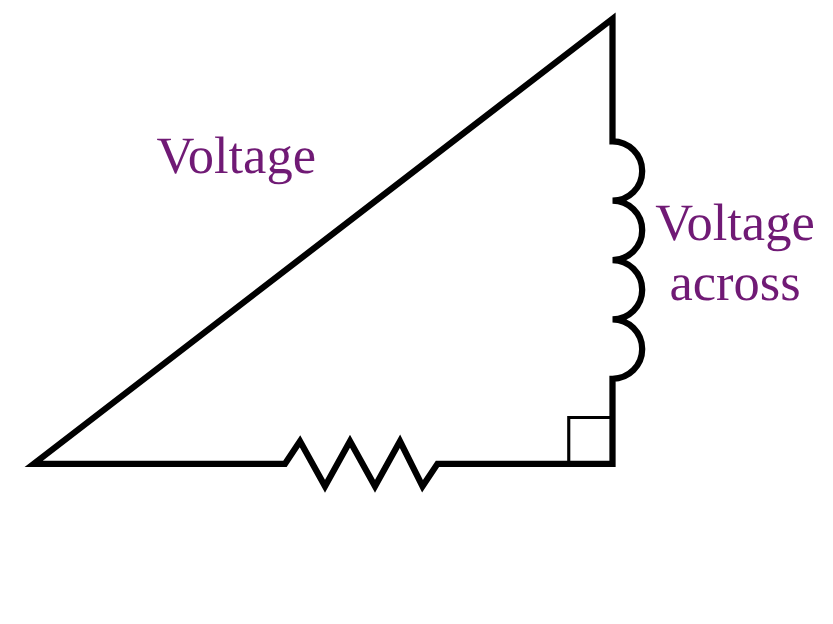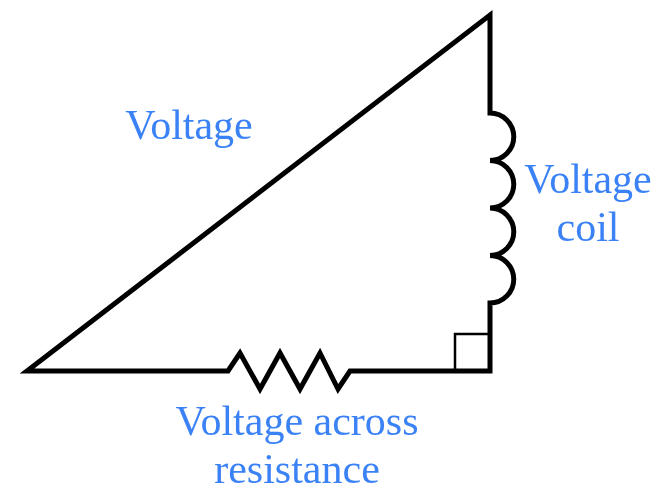--- a/index.html
+++ b/index.html
@@ -24,21 +24,21 @@
     position: absolute;
     left: 0;
     top: 0;
   }
   .label {
     position: absolute;
     font-size: 42px;
     text-align: center;
     transform: translateX(-50%);
     white-space: nowrap;
-    color: #3b82f6;
+    color: #701a75;
   }
   .label-applied {
     left: 189px;
     top: 100px;
     line-height: 50px;
   }
   .label-coil {
     left: 588px;
     top: 155px;
     line-height: 48px;
@@ -69,21 +69,17 @@
              Z" fill="none" stroke="#000000" stroke-width="5" stroke-linejoin="miter" stroke-miterlimit="6"></path>
     <path d="M 455 371 L 455 334 L 490 334" fill="none" stroke="#000000" stroke-width="2.5" stroke-linejoin="miter"></path>
   </svg>
 
   <div class="label label-applied">
     <div>Voltage</div>
   </div>
 
   <div class="label label-coil">
     <div>Voltage</div>
-    <div>coil</div>
+    <div>across</div>
   </div>
 
-  <div class="label label-resistance">
-    <div>Voltage across</div>
-    <div>resistance</div>
-  </div>
 
 </div>
 
 </body></html>

